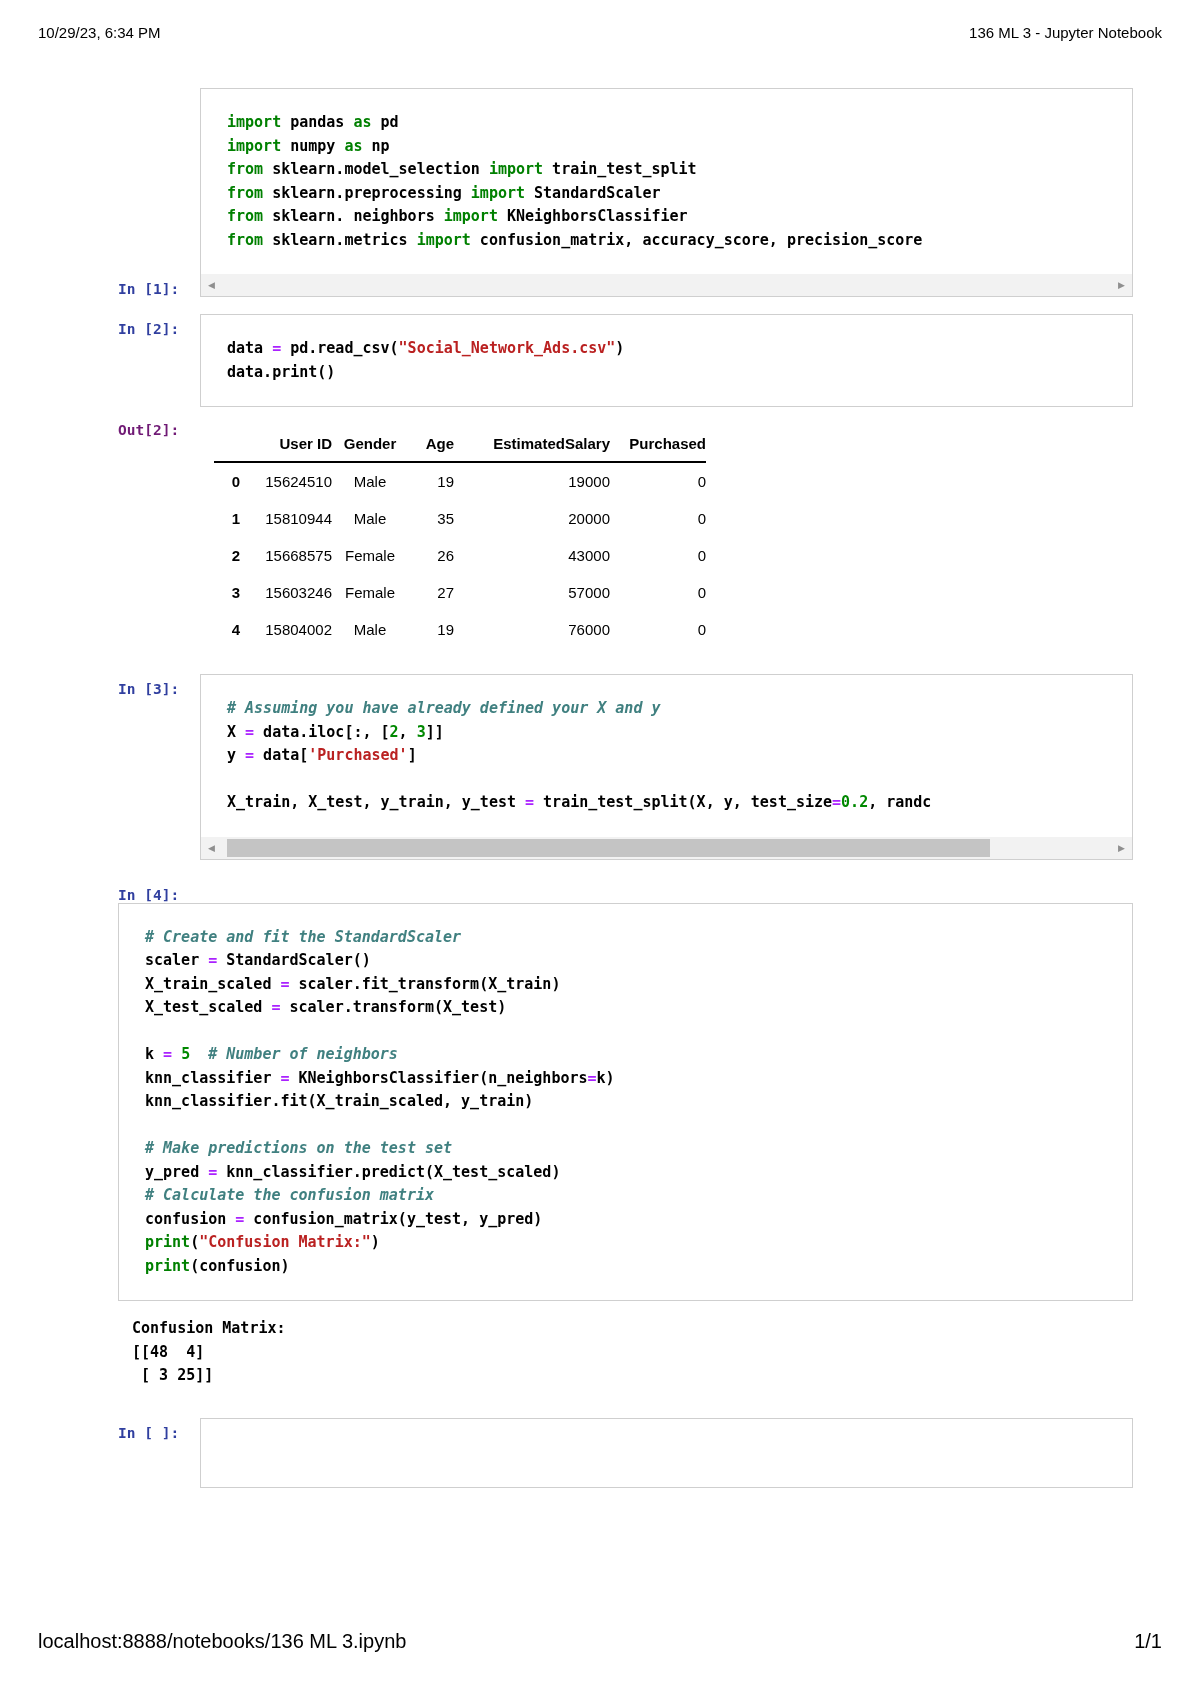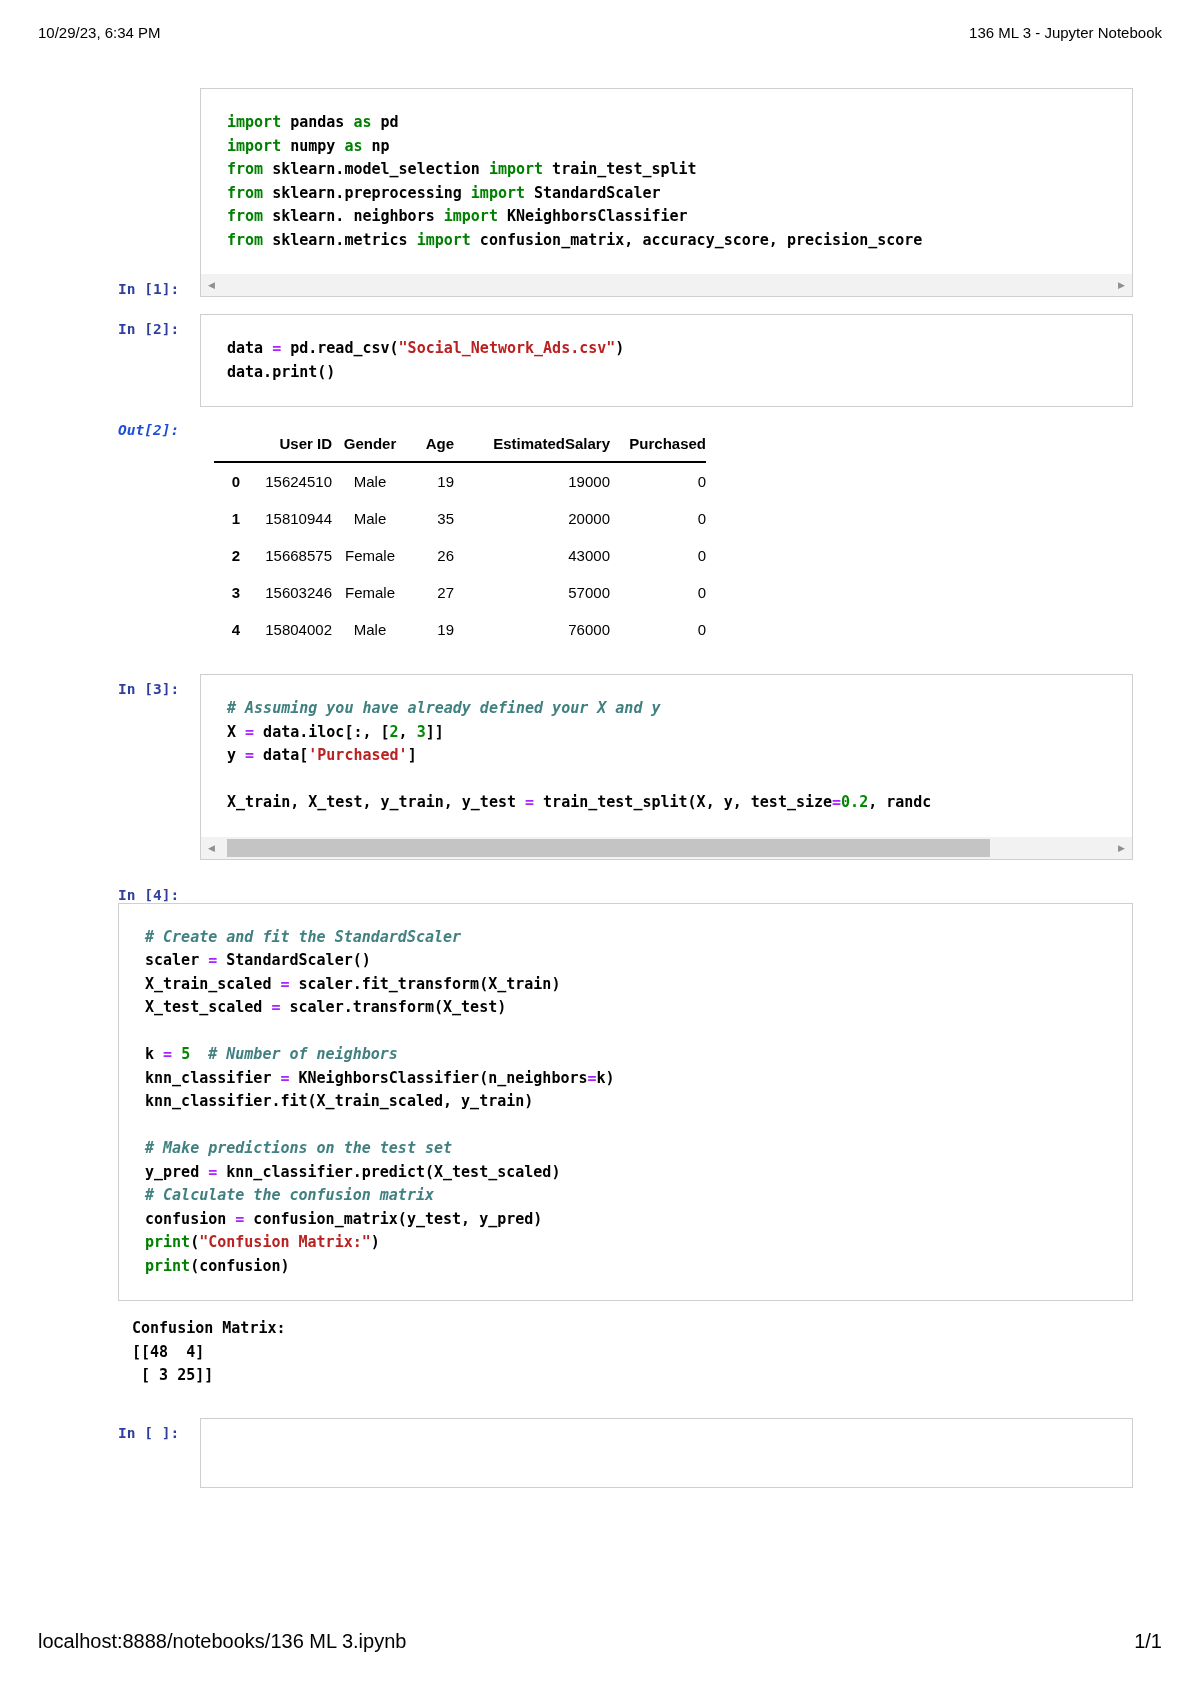--- a/index.html
+++ b/index.html
@@ -19,21 +19,21 @@
   .cell { display:flex; margin-bottom:18px; }
   #notebook .cell:nth-child(1) { margin-bottom:17px;align-items:flex-end; }
   #notebook .cell:nth-child(2) { margin-bottom:8px; }
   #notebook .cell:nth-child(3) { margin-bottom:26px; }
   #notebook .cell:nth-child(4) { margin-bottom:20px; }
   #notebook .cell:nth-child(5) { margin-bottom:0;flex-direction:column; }
 
   .prompt { flex:none; width:82px; padding-top:7px; white-space:pre;
     font-family:"DejaVu Sans Mono", monospace; font-weight:bold; font-size:14.5px; }
   .in-prompt  { color:#303F9F; }
-  .out-prompt { color:#1d4ed8;font-style:italic; }
+  .out-prompt { color:#701a75; }
   .cell-main { flex:1; min-width:0; }
 
   .input-box { border:1px solid #cfcfcf; background:#fff; overflow:hidden; }
   .code-area { margin:16px; padding:6px 10px; overflow:hidden;
     font-family:"DejaVu Sans Mono", monospace; font-size:15px; font-weight:bold;
     line-height:23.5px; white-space:pre; }
   .code-line { height:23.5px; white-space:pre; }
   .empty-box .code-area { height:36px; }
 
   .tok-k { color:#008000; }

